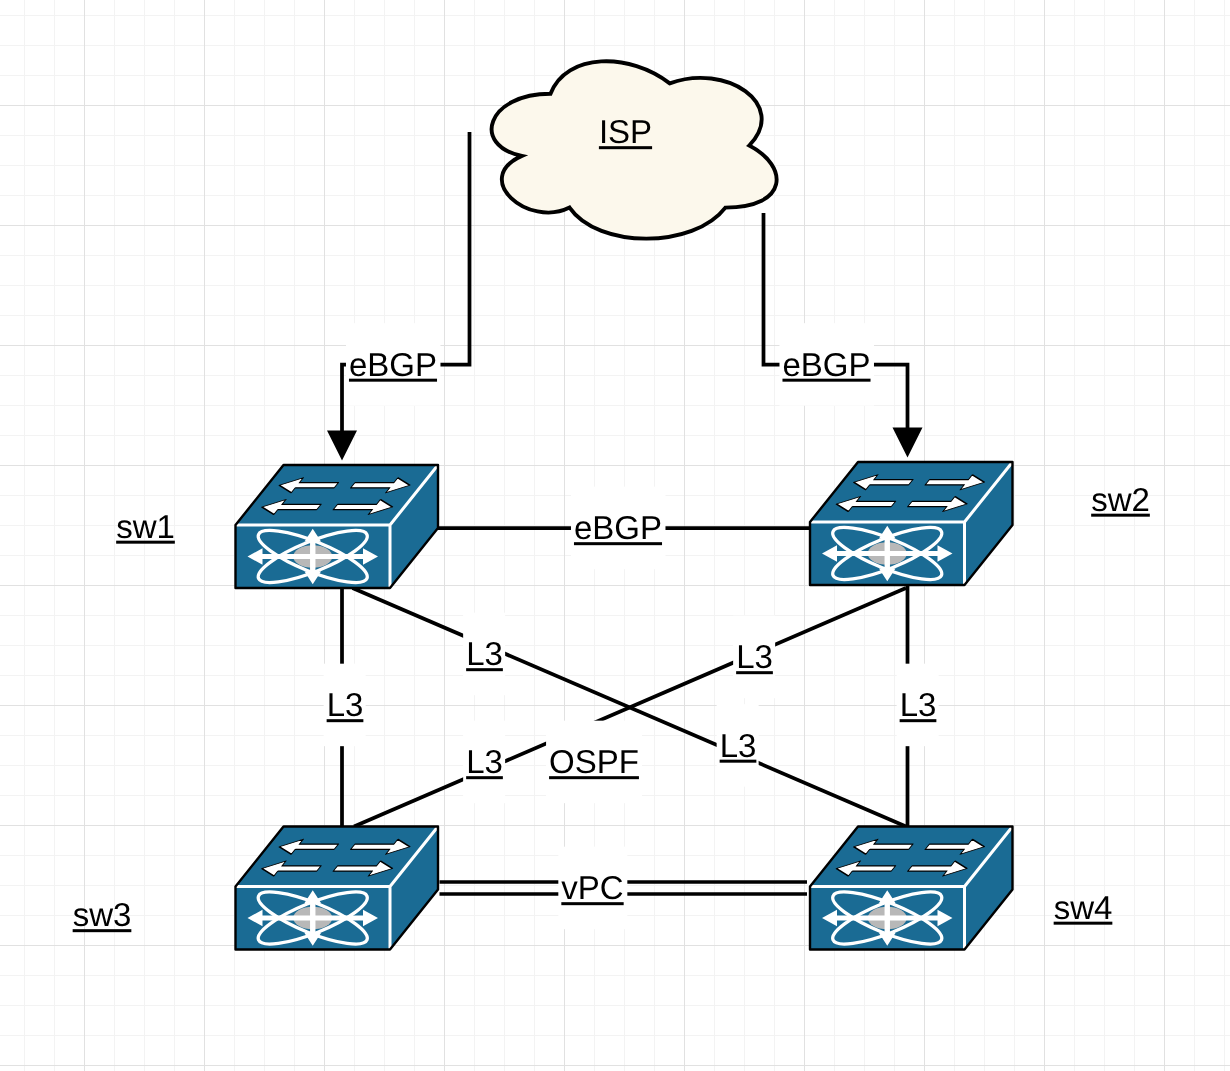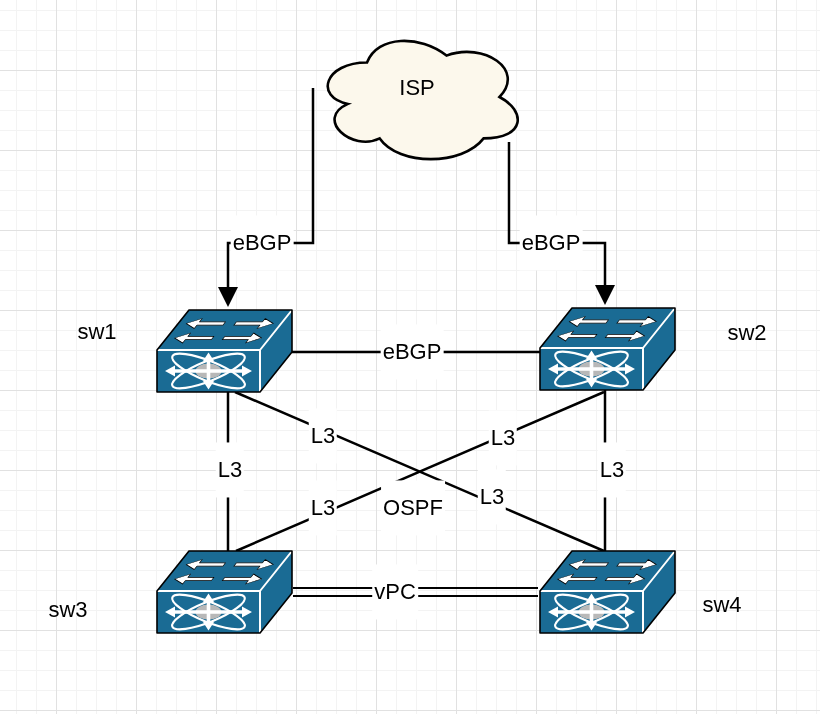--- a/index.html
+++ b/index.html
@@ -26,21 +26,21 @@
   .cloud{fill:var(--cloud-fill,#fcf8ec);stroke:var(--line,#000);stroke-width:2.6;}
   .swface{fill:var(--switch-fill,#1a6b94);stroke:none;}
   .swsep{stroke:#fff;stroke-width:2;fill:none;}
   .swoutline{fill:none;stroke:#000;stroke-width:1.6;stroke-linejoin:round;}
   .toparrow{fill:#fff;stroke:#000;stroke-width:0.8;stroke-linejoin:round;}
   .orbit{fill:none;stroke:#fff;stroke-width:2.2;}
   .core{fill:var(--switch-core,#b8b8b8);stroke:none;}
   .warrow{fill:#fff;stroke:none;}
   .label{
     position:absolute;transform:translate(-50%,-50%);
-    font-size:22px;line-height:1.05;color:#000;white-space:nowrap;
+    font-size:22px;line-height:1.05;color:#000;white-space:nowrap;text-decoration:underline;
   }
   .edge-label{background:#fff;padding:16px 2px;}
   .node-label{background:transparent;}
   .cloud-label{background:transparent;}
 </style>
 </head>
 <body>
 
 <div class="canvas">
 
@@ -95,28 +95,28 @@
     <use href="#l3switch" x="157" y="551"></use>
     <use href="#l3switch" x="540" y="551"></use>
   </svg>
 
   <div class="label cloud-label" style="left:417px;top:88px;">ISP</div>
 
   <div class="label edge-label" style="left:262px;top:243px;">eBGP</div>
   <div class="label edge-label" style="left:551px;top:243px;">eBGP</div>
   <div class="label edge-label" style="left:412px;top:352px;">eBGP</div>
 
-  <div class="label node-label" style="left:97px;top:332px;">sw1</div>
+  <div class="label node-label" style="left:97px;top:351px;">sw1</div>
   <div class="label node-label" style="left:747px;top:333px;">sw2</div>
   <div class="label node-label" style="left:68px;top:610px;">sw3</div>
   <div class="label node-label" style="left:722px;top:605px;">sw4</div>
 
   <div class="label edge-label" style="left:230px;top:470px;">L3</div>
   <div class="label edge-label" style="left:612px;top:470px;">L3</div>
   <div class="label edge-label" style="left:323px;top:436px;">L3</div>
   <div class="label edge-label" style="left:492px;top:497px;">L3</div>
   <div class="label edge-label" style="left:503px;top:438px;">L3</div>
   <div class="label edge-label" style="left:323px;top:508px;">L3</div>
 
-  <div class="label edge-label" style="left:413px;top:508px;">OSPF</div>
+  <div class="label edge-label" style="left:396px;top:508px;">OSPF</div>
   <div class="label edge-label" style="left:395px;top:592px;text-align:center;">vPC</div>
 
 </div>
 
 </body></html>

